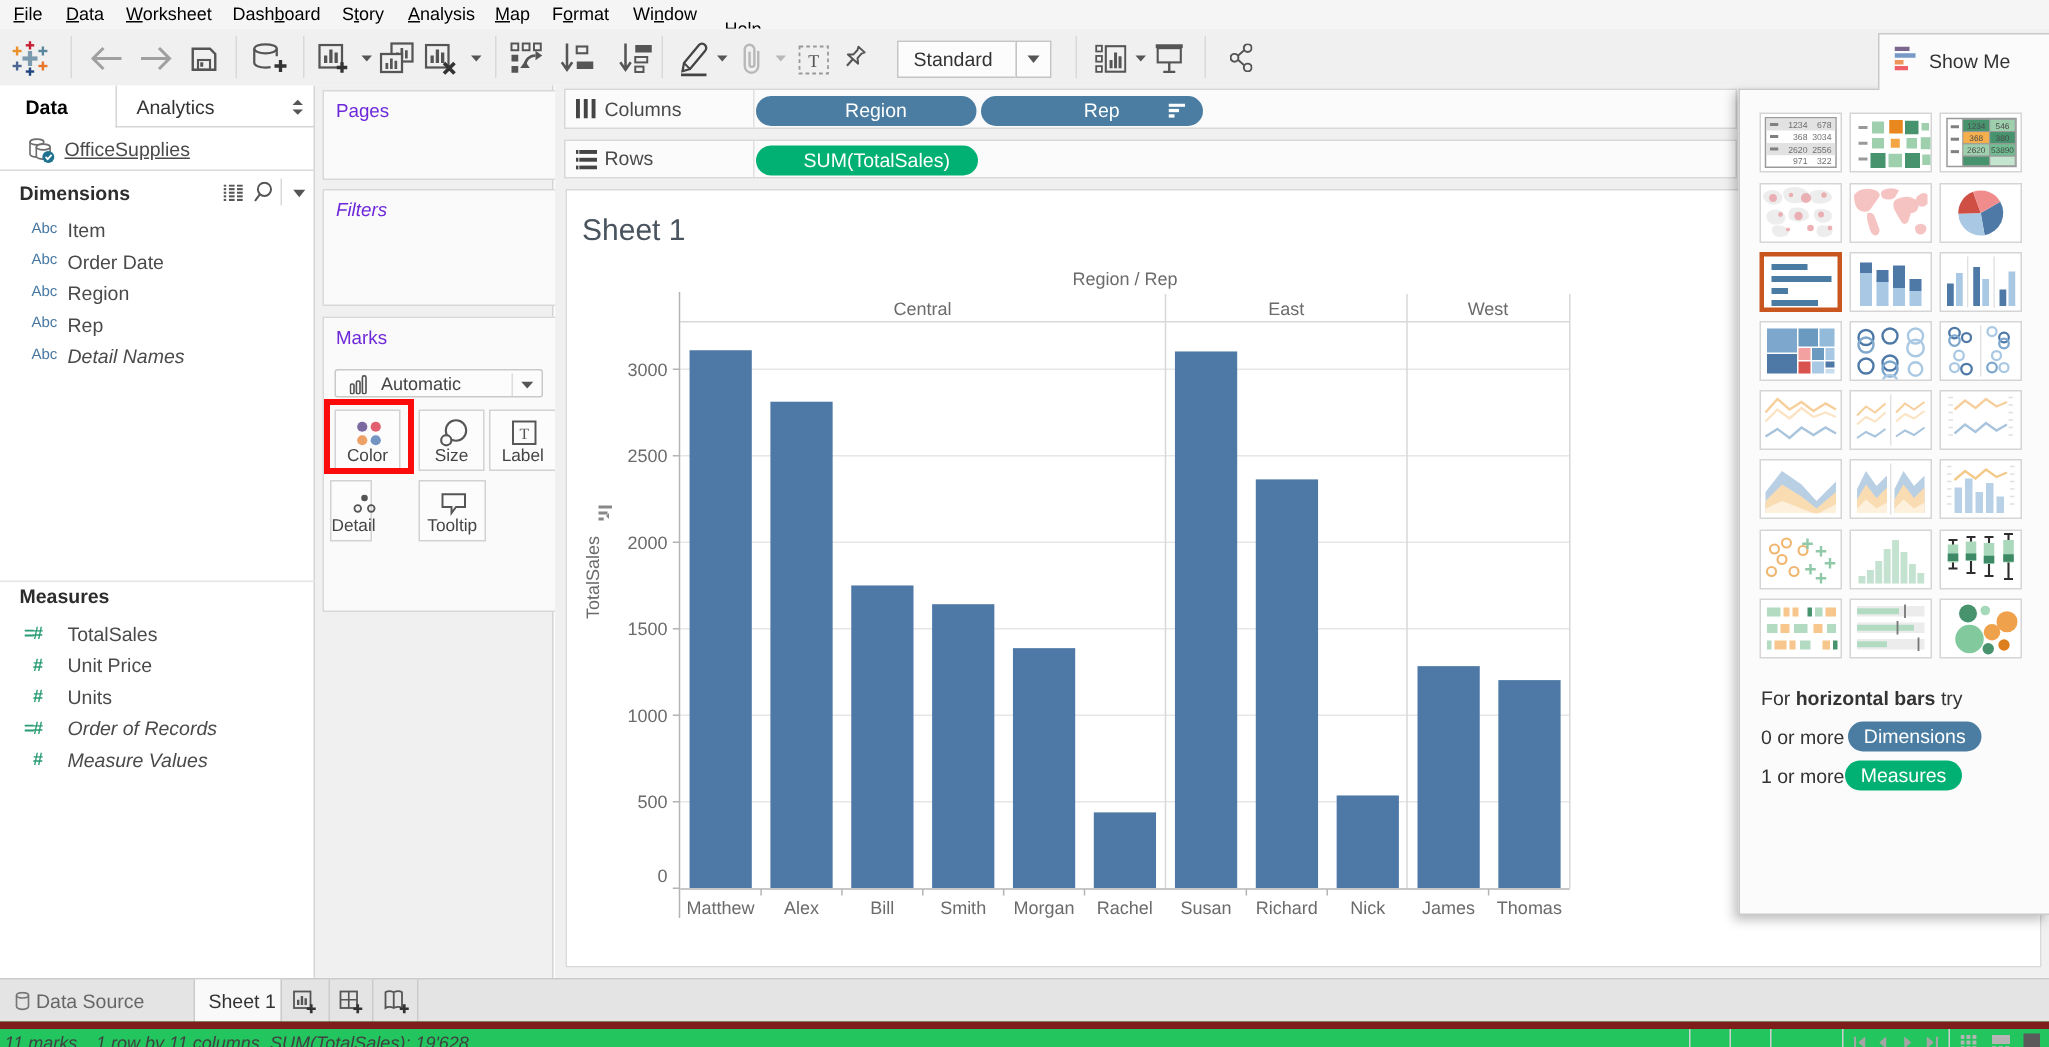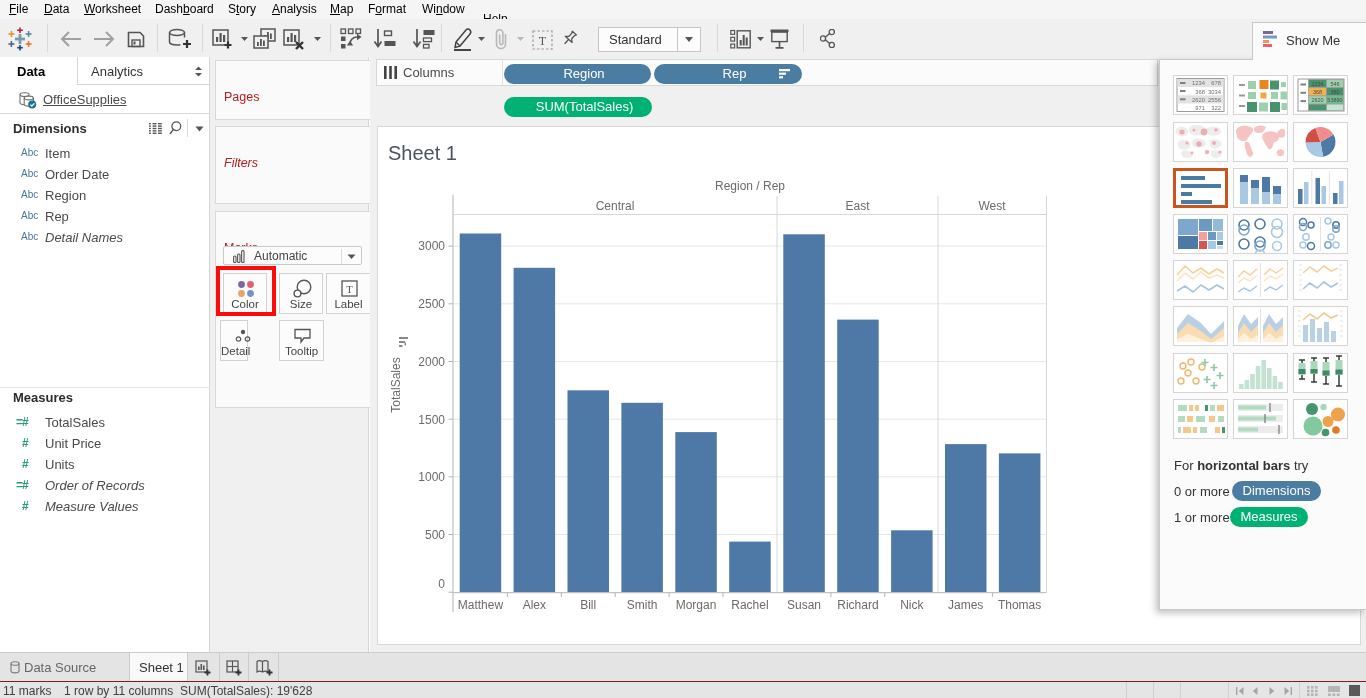--- a/index.html
+++ b/index.html
@@ -11,28 +11,28 @@
 #menubar span.mi { position:absolute; top:2px; font-size:12px; color:#000; white-space:pre; }
 #menubar u { text-decoration:underline; }
 
 #toolbar { position:absolute; left:0; top:19px; width:1366px; height:38px; background:#f0f0f0; }
 .tsep { position:absolute; top:5px; width:1px; height:28px; background:#d9d9d9; }
 
 #leftpanel { position:absolute; left:0; top:57px; width:210px; height:595px; background:#ffffff; border-right:1px solid #d5d5d5; }
 
 #midpanel { position:absolute; left:210px; top:57px; width:159px; height:595px; background:#f0f0f0; border-right:1px solid #d5d5d5; }
 .card { position:absolute; background:#fafafa; border:1px solid #d8d8d8; }
-.cardlabel { position:absolute; font-size:12.5px; color:#b91c1c;margin-top:23px; }
+.cardlabel { position:absolute; font-size:12.5px; color:#6d28d9; }
 .mbtn { position:absolute; height:41px; background:#fcfcfc; border:1px solid #d2d2d2; text-align:center; }
 .mbtn span { position:absolute; left:0; right:0; bottom:3px; font-size:11.5px; color:#444; }
 
 #chartzone { position:absolute; left:370px; top:57px; width:996px; height:595px; background:#f0f0f0;text-align:center; }
 
 #tabbar { position:absolute; left:0; top:652px; width:1366px; height:29px; background:#e4e4e4; border-top:1px solid #cccccc; }
-#statusbar { position:absolute; left:0; top:681px; width:1366px; height:17px; background:#e5e5e5; border-top:1px solid #7f1d1d; }
+#statusbar { position:absolute; left:0; top:681px; width:1366px; height:17px; background:#22c55e; border-top:5px solid #7f1d1d;font-style:italic; }
 
 .pill { position:absolute; height:20px; border-radius:10px; color:#ffffff; font-size:13px; line-height:20px; padding-left:14px; }
 .bluepill { background:#4a7da1; }
 .greenpill { background:#00b173; }
 
 .fieldrow { position:absolute; left:0; width:210px; height:21px; font-size:13px; color:#4a4a4a; }
 .fieldrow .ficon { position:absolute; left:21px; top:3.5px; font-size:10px; color:#4878a2; }
 .fieldrow .fname { position:absolute; left:45px; top:2px; }
 .fieldrow .mficon { position:absolute; left:22px; top:2px; font-size:12px; font-weight:bold; color:#2a9d74; letter-spacing:-1px; }
 .fieldrow .mficon.eq { left:16px; }
@@ -379,20 +379,35 @@
 <div class="pill bluepill" style="left:283.5px;top:7px;width:148px;">Rep
  <svg style="position:absolute;right:11px;top:5px;" width="12" height="10" viewBox="0 0 12 10">
         <g fill="#fff">
           <rect x="0" y="0" width="11" height="2.2"></rect>
           <rect x="0" y="3.6" width="7" height="2.2"></rect>
           <rect x="0" y="7.2" width="4" height="2.2"></rect>
         </g>
       </svg>
 </div>
 
+<div style="position:absolute;left:6px;top:36px;width:782px;height:26px;background:#fbfbfb;border:1px solid #d8d8d8;">
+ <svg style="position:absolute;left:7px;top:6px;" width="14" height="13" viewBox="0 0 14 13">
+        <g fill="#444">
+          <rect x="0" y="0" width="14" height="2.6"></rect>
+          <rect x="0" y="5.2" width="14" height="2.6"></rect>
+          <rect x="0" y="10.4" width="14" height="2.6"></rect>
+          <rect x="0" y="0" width="2.2" height="13" fill="#fbfbfb"></rect>
+          <rect x="0" y="0" width="1.6" height="2.6" fill="#444"></rect>
+          <rect x="0" y="5.2" width="1.6" height="2.6" fill="#444"></rect>
+          <rect x="0" y="10.4" width="1.6" height="2.6" fill="#444"></rect>
+        </g>
+      </svg>
+ <span style="position:absolute;left:26px;top:4px;font-size:13px;color:#4a4a4a;">Rows</span>
+ <div style="position:absolute;left:125px;top:0;width:1px;height:24px;background:#e0e0e0;"></div>
+</div>
 <div class="pill greenpill" style="left:133.5px;top:40px;width:148px;">SUM(TotalSales)</div>
 
 <div style="position:absolute;left:6.5px;top:69px;width:984px;height:519px;background:#ffffff;border:1px solid #d9d9d9;"></div>
 <svg style="position:absolute;left:6.5px;top:69px;" width="984" height="519" viewBox="0 0 984 519" font-family="Liberation Sans, sans-serif">
  <text x="11" y="34" font-size="20" fill="#4a545e">Sheet 1</text>
  <text x="373" y="64" font-size="12" fill="#6b6b6b" text-anchor="middle">Region / Rep</text>
  <text x="238" y="84" font-size="12" fill="#6b6b6b" text-anchor="middle">Central</text>
  <text x="480.5" y="84" font-size="12" fill="#6b6b6b" text-anchor="middle">East</text>
  <text x="615" y="84" font-size="12" fill="#6b6b6b" text-anchor="middle">West</text>
 

